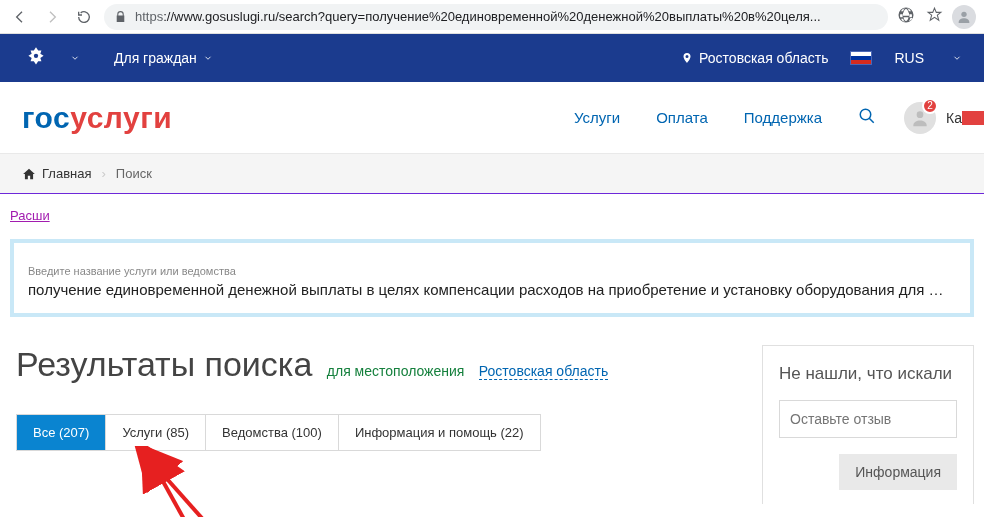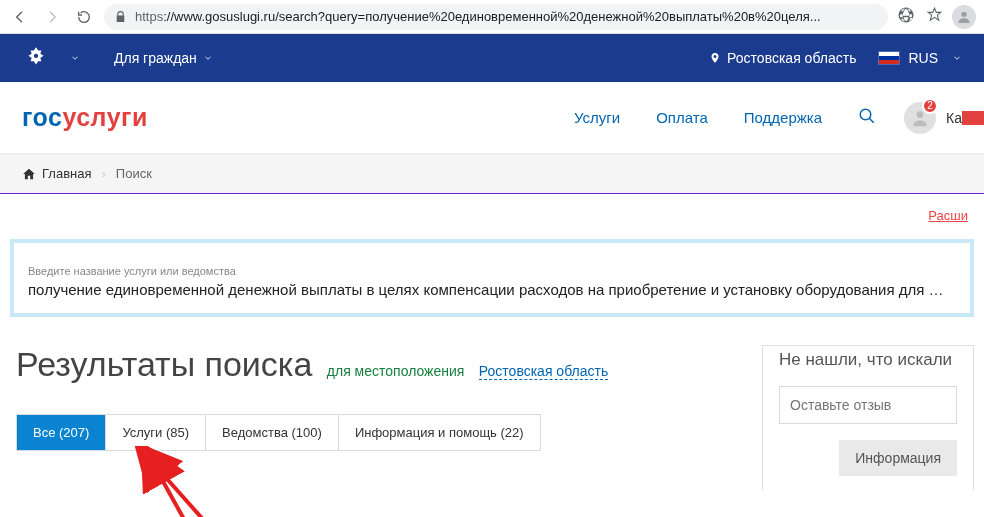--- a/index.html
+++ b/index.html
@@ -15,60 +15,60 @@
   .avatar-circle { width:24px; height:24px; border-radius:50%; background:#dadce0; display:flex; align-items:center; justify-content:center; color:#5f6368; }
 
   
   .top-bar { height: 48px; background:#1b3b8e; display:flex; align-items:center; padding:0 22px; color:#fff; font-size:14px; }
   .top-left { display:flex; align-items:center; gap:14px; }
   .emblem { width:28px; height:28px; display:flex; align-items:center; justify-content:center; }
   .chev { margin-left:6px; }
   .top-right { margin-left:auto; display:flex; align-items:center; gap:22px; }
   .region { display:flex; align-items:center; gap:6px; }
   .flag { width:22px; height:14px; display:inline-block; background: linear-gradient(to bottom, #fff 0 33%, #0033a0 33% 66%, #d52b1e 66% 100%); border:1px solid #4a67b6; }
-  .lang { display:flex; align-items:center; gap:8px; }
+  .lang { display:flex; align-items:center; gap:22px; }
 
   
   .header { height:72px; display:flex; align-items:center; padding:0 22px; border-bottom:1px solid #e9e9e9; }
-  .logo { font-size:25px; font-weight:bold; letter-spacing:0.5px; }
+  .logo { font-size:30px; font-weight:bold; letter-spacing:0.5px; }
   .logo .l1 { color:#0065b1; }
   .logo .l2 { color:#e2413f; }
   .nav { margin-left:auto; display:flex; align-items:center; gap:36px; font-size:15px; color:#0065b1; }
   .search-ic { color:#0065b1; }
   .user-area { display:flex; align-items:center; margin-left:28px; gap:10px; position:relative; }
   .user-head { width:32px; height:32px; border-radius:50%; background:#e0e0e0; display:flex; align-items:center; justify-content:center; color:#aaa; position:relative; }
   .badge { position:absolute; top:-4px; right:-2px; background:#e2413f; color:#fff; border-radius:50%; width:16px; height:16px; font-size:10px; display:flex; align-items:center; justify-content:center; border:2px solid #fff; }
   .user-name { font-size:14px; color:#333; }
   .red-block { width:22px; height:14px; background:#e2413f; position:absolute; right:-22px; }
 
   
   .breadcrumb { height:40px; background:#f5f5f5; display:flex; align-items:center; padding:0 22px; font-size:13px; color:#666; gap:10px; border-bottom:1px solid #6d28d9; margin-bottom:14px;}
   .bc-home { display:flex; align-items:center; gap:6px; color:#333; }
   .bc-sep { color:#ccc; }
 
   
   .content { padding: 0 10px; position:relative; }
-  .extend-link { text-align:right; padding-right:6px; font-size:13px; color:#ef4444; text-decoration:underline; margin-bottom:4px; }
+  .extend-link { text-align:left; padding-right:6px; font-size:13px; color:#a21caf; text-decoration:underline; margin-bottom:4px; }
   .search-block { border:4px solid #c9e8f7; padding:22px 14px 14px; margin:16px 0 28px; }
   .search-label { font-size:11px; color:#888; margin-bottom:4px; }
   .search-input { width:100%; border:none; font-size:15px; color:#222; outline:none; background:transparent; white-space:nowrap; overflow:hidden; text-overflow:ellipsis; }
 
   .main-row { display:flex; align-items:flex-start; }
   .left-col { flex:1; padding-left:6px; }
   .results-title { font-size:34px; color:#444; font-weight:300; display:inline-block; }
   .for-loc { font-size:14px; color:#15803d; margin-left:10px; }
   .loc-link { color:#0065b1; border-bottom:1px dashed #0065b1; }
 
   .tabs { margin-top:30px; display:flex; border:1px solid #d9d9d9; width:fit-content; font-size:13px; }
   .tab { padding:10px 16px; border-right:1px solid #d9d9d9; color:#333; background:#fff; }
   .tab:last-child { border-right:none; }
   .tab.active { background:#0a84d0; color:#fff; }
 
   
-  .fb-panel { width:212px; border:1px solid #e0e0e0; border-bottom:none; padding:4px 16px 14px; margin-left:12px; background:#fff; }
+  .fb-panel { width:212px; border:1px solid #e0e0e0; border-bottom:none; padding:18px 16px 14px; margin-left:12px; background:#fff; }
   .fb-title { font-size:17px; color:#555; margin-bottom:16px; white-space:nowrap; overflow:hidden; }
   .fb-input { width:100%; border:1px solid #d9d9d9; padding:10px 10px; font-size:14px; color:#999; margin-bottom:16px; }
   .fb-btn-row { text-align:right; }
   .fb-btn { background:#e9e9e9; color:#555; border:none; padding:10px 16px; font-size:14px; }
 
   
   .arrow-svg { position:absolute; left:120px; top:238px; pointer-events:none; }
 </style>
 </head>
 <body>

